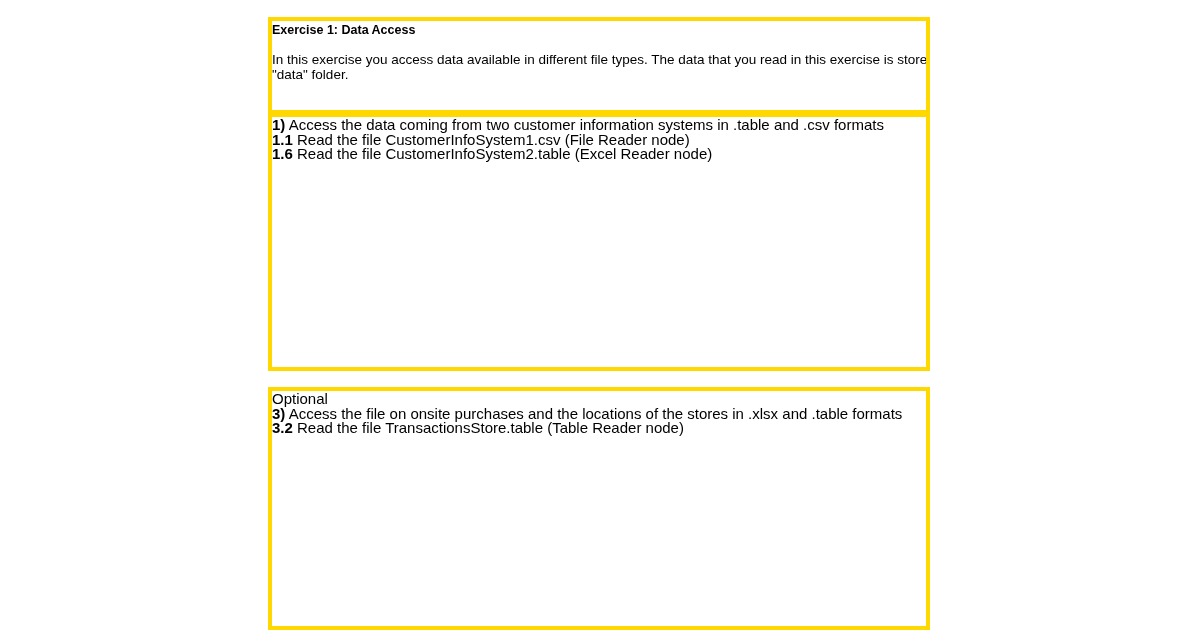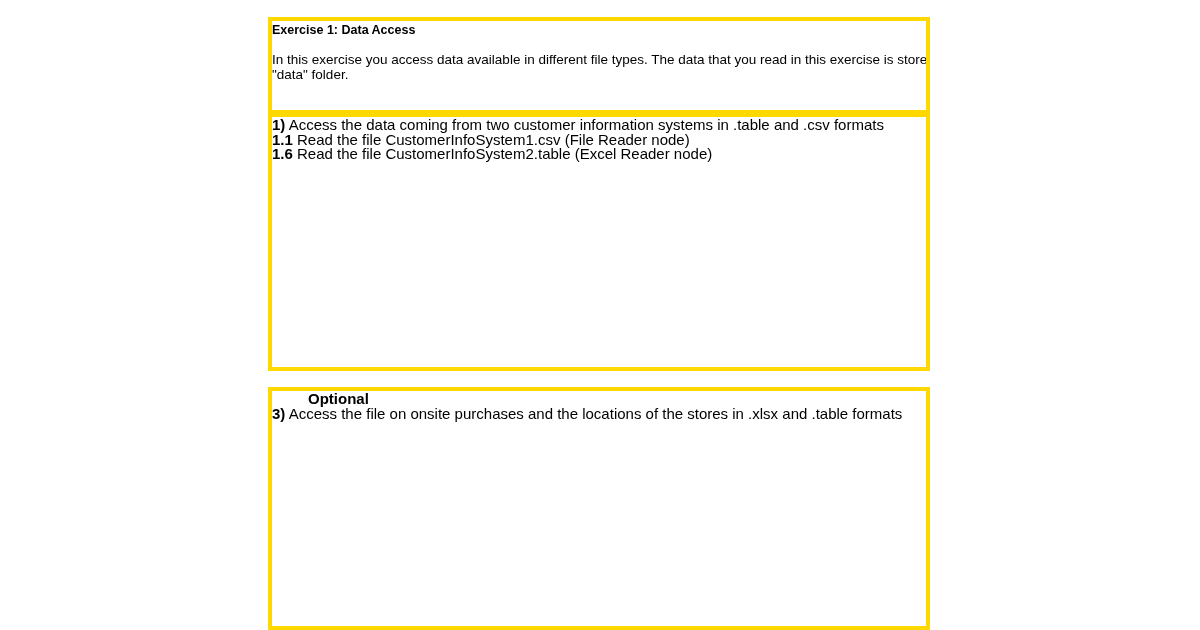--- a/index.html
+++ b/index.html
@@ -49,21 +49,21 @@
       position: absolute;
       left: 0px;
       top: 1px;
       font-size: 15px;
       line-height: 14.5px;
       white-space: nowrap;
     }
     .row { display: block; }
     .sub { }
     .num { font-weight: bold; }
-    .opt { font-weight: bold; margin-left: 36px; }
+    .opt { font-weight: normal; }
   </style>
 </head>
 <body>
 
 <div id="box1" class="box">
   <div class="inner">
     <div class="title">Exercise 1: Data Access</div>
     <div class="intro">
       <span class="line">In this exercise you access data available in different file types. The data that you read in this exercise is stored in th</span>
       <span class="line">"data" folder.</span>
@@ -79,15 +79,16 @@
       <span class="row sub"><span class="num">1.6</span><span> Read the file CustomerInfoSystem2.table (Excel Reader node)</span></span>
     </div>
   </div>
 </div>
 
 <div id="box3" class="box">
   <div class="inner">
     <div class="task-block">
       <span class="row opt">Optional</span>
       <span class="row"><span class="num">3)</span><span> Access the file on onsite purchases and the locations of the stores in .xlsx and .table formats</span></span>
+      <span class="row sub"><span class="num">3.2</span><span> Read the file TransactionsStore.table (Table Reader node)</span></span>
     </div>
   </div>
 </div>
 
 </body></html>

